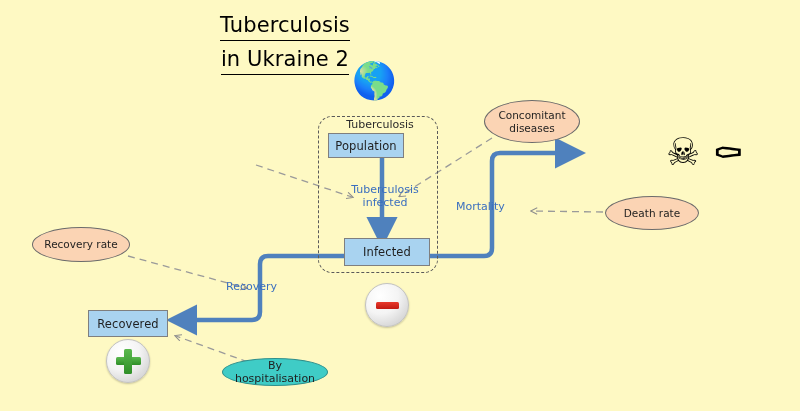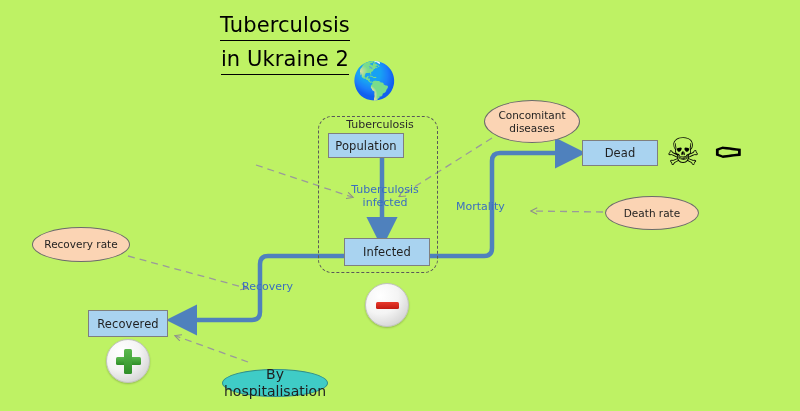--- a/index.html
+++ b/index.html
@@ -8,21 +8,21 @@
     padding: 0;
     background: #ffffff;
   }
   body {
     font-family: "DejaVu Sans", sans-serif;
   }
   #canvas {
     position: relative;
     width: 800px;
     height: 411px;
-    background: #bef264;
+    background: #fef9c3;
     overflow: hidden;
   }
   #svg-layer {
     position: absolute;
     left: 0;
     top: 0;
     width: 800px;
     height: 411px;
   }
 
@@ -107,34 +107,34 @@
   }
   .aux.teal {
     background: #3fccc6;
     border: 1.2px solid #2f8f8b;
   }
   #aux-infection-rate      { left: 160px; top: 139px; width: 98px; height: 35px; }
   #aux-recovery-rate       { left: 32px;  top: 227px; width: 98px; height: 35px; }
   #aux-concomitant         { left: 484px; top: 100px; width: 96px; height: 43px; }
   #aux-death-rate          { left: 605px; top: 196px; width: 94px; height: 34px; }
   #aux-by-hospitalisation  { left: 222px; top: 358px; width: 106px; height: 28px;
-                             border-radius: 50%; font-size: 14px; margin-top: 11px; }
+                             border-radius: 50%; font-size: 11px; }
 
   
   .flow-label {
     position: absolute;
     color: #3b6fbf;
     font-size: 11px;
     text-align: center;
     line-height: 1.18;
     white-space: nowrap;
   }
   #label-tb-infected { left: 340px; top: 184px; width: 90px; white-space: normal; }
   #label-mortality   { left: 456px; top: 201px; width: 62px; text-align: left; }
-  #label-recovery    { left: 226px; top: 281px; width: 66px; text-align: left; margin-left: 16px; }
+  #label-recovery    { left: 226px; top: 281px; width: 66px; text-align: left; }
 
   
   .emoji {
     position: absolute;
     line-height: 1;
     user-select: none;
   }
   #emoji-globe  { left: 352px; top: 63px;  font-size: 36px; }
   #emoji-skull  { left: 666px; top: 133px; font-size: 38px; }
   #emoji-coffin { left: 712px; top: 135px; font-size: 38px; }
@@ -207,21 +207,20 @@
 
   <div class="boundary"></div>
   <div class="boundary-label">Tuberculosis</div>
 
   <div class="emoji" id="emoji-globe">🌎</div>
   <div class="emoji" id="emoji-skull">☠</div>
   <div class="emoji" id="emoji-coffin">⚰</div>
 
   <div class="stock" id="stock-population">Population</div>
   <div class="stock" id="stock-infected">Infected</div>
-  <div class="stock" id="stock-dead">Dead</div>
   <div class="stock" id="stock-recovered">Recovered</div>
 
   <div class="aux peach" id="aux-recovery-rate">Recovery rate</div>
   <div class="aux peach" id="aux-concomitant">Concomitant diseases</div>
   <div class="aux peach" id="aux-death-rate">Death rate</div>
   <div class="aux teal" id="aux-by-hospitalisation">By hospitalisation</div>
 
   <div class="flow-label" id="label-tb-infected">Tuberculosis infected</div>
   <div class="flow-label" id="label-mortality">Mortality</div>
   <div class="flow-label" id="label-recovery">Recovery</div>

